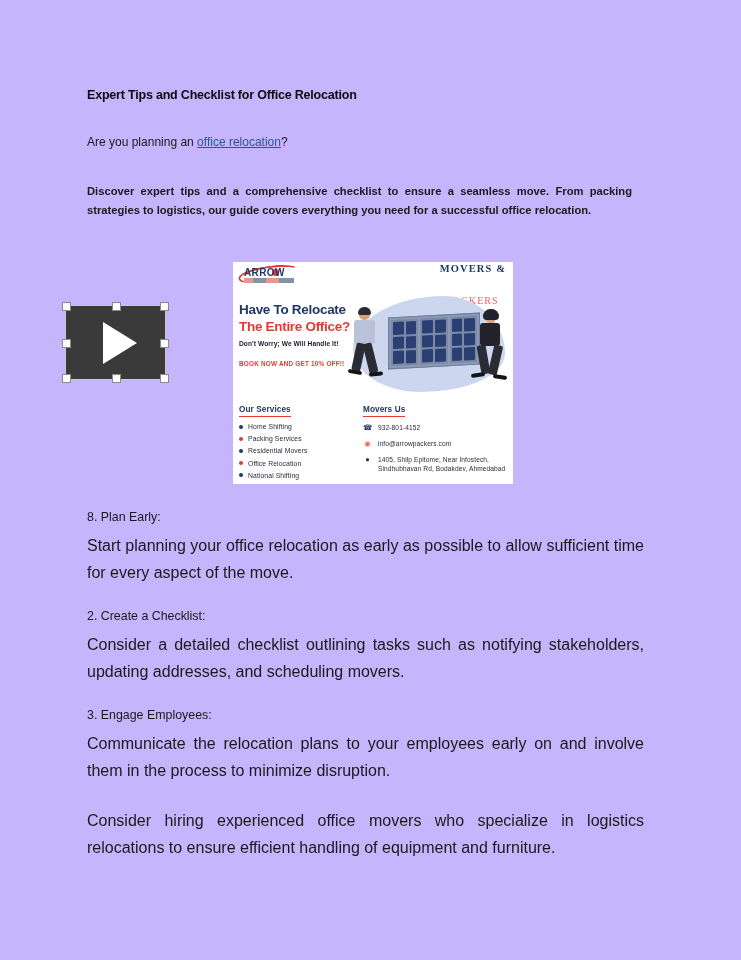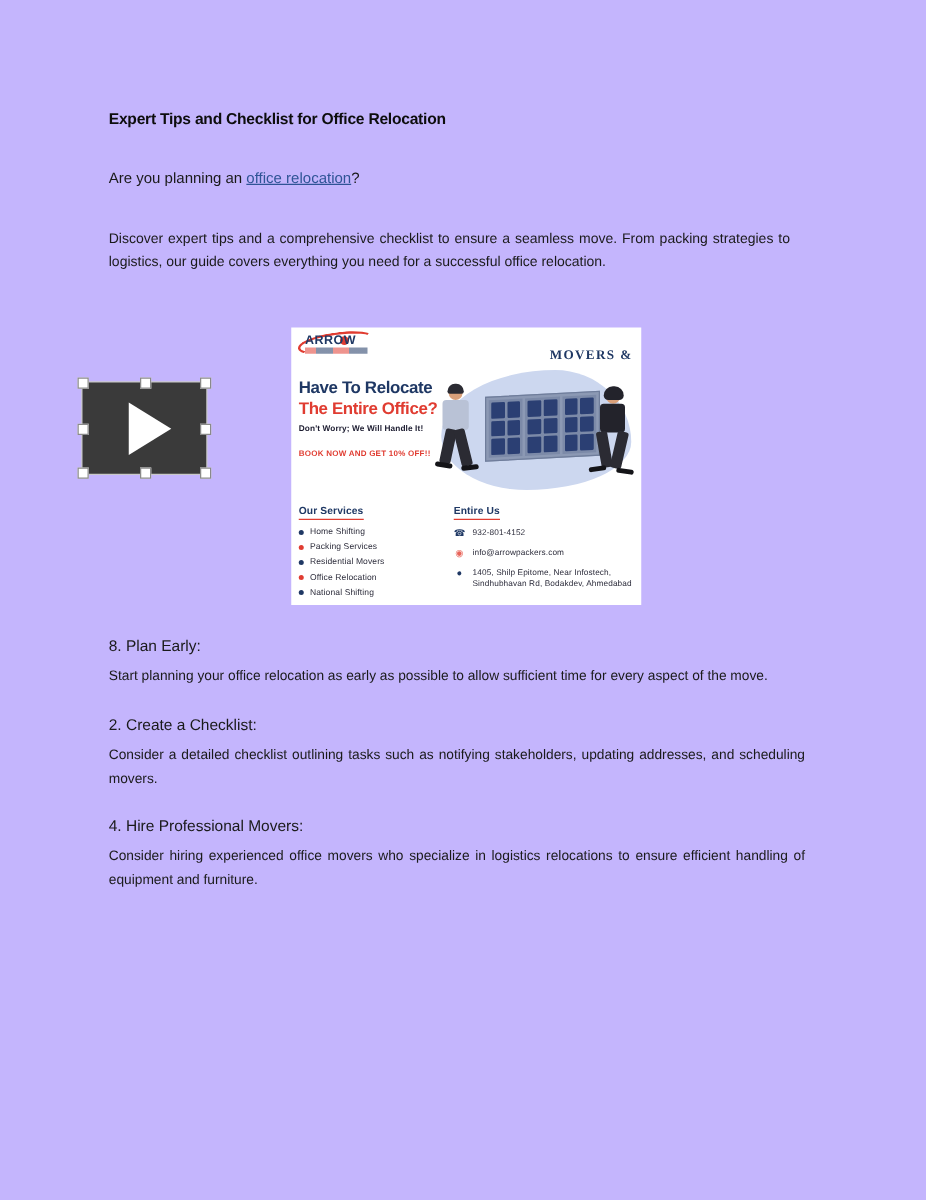--- a/index.html
+++ b/index.html
@@ -51,20 +51,21 @@
     text-decoration: underline;
   }
 
   .intro {
     font-size: 11.2px;
     color: #1a1a1a;
     line-height: 1.72;
     text-align: justify;
     margin: 0;
     width: 545px;
+    font-weight: bold;
   }
 
   
   .media-row {
     position: absolute;
     left: 0;
     top: 248px;
     width: 741px;
     height: 240px;
   }
@@ -155,21 +156,21 @@
   .logo-dot {
     position: absolute;
     left: 34px; top: 4px;
     width: 7px; height: 7px;
     border-radius: 50%;
     background: #e03c31;
   }
 
   .flyer-brand {
     position: absolute;
-    right: 7px; top: 17px;
+    right: 7px; top: 1px;
     text-align: center;
     line-height: 1.15;
   }
   .brand-1 {
     font-family: "Liberation Serif", serif;
     font-size: 10.5px;
     font-weight: bold;
     letter-spacing: 1.1px;
     color: #1f3864;
   }
@@ -322,21 +323,21 @@
     width: 560px;
   }
   .sec { margin-bottom: 22px; }
   .sec-h {
     font-size: 12.4px;
     color: #1a1a1a;
     margin: 0 0 7px 0;
     line-height: 1.2;
   }
   .sec-b {
-    font-size: 11px;
+    font-size: 16px;
     color: #1a1a1a;
     line-height: 1.72;
     text-align: justify;
     margin: 0;
     width: 557px;
   }
 </style>
 </head>
 <body>
 
@@ -452,21 +453,21 @@
           <span class="dot" style="background:#e03c31"></span>
           <span>Office Relocation</span>
         </div>
         <div class="svc-item">
           <span class="dot" style="background:#1f3864"></span>
           <span>National Shifting</span>
         </div>
       </div>
 
       <div class="ctc">
-        <div class="col-head">Entire Us</div>
+        <div class="col-head">Movers Us</div>
         <div class="ctc-item">
           <span class="ci ci-phone">☎</span>
           <span>932-801-4152</span>
         </div>
         <div class="ctc-item">
           <span class="ci ci-mail">◉</span>
           <span>info@arrowpackers.com</span>
         </div>
         <div class="ctc-item">
           <span class="ci ci-pin">●</span>
@@ -480,18 +481,21 @@
   <div class="sections">
     <div class="sec">
       <div class="sec-h">8. Plan Early:</div>
       <p class="sec-b">Start planning  your  office  relocation  as early as possible  to allow  sufficient  time for every aspect of the move.</p>
     </div>
     <div class="sec">
       <div class="sec-h">2. Create a Checklist:</div>
       <p class="sec-b">Consider a detailed checklist  outlining  tasks  such  as notifying  stakeholders, updating  addresses, and scheduling  movers.</p>
     </div>
     <div class="sec">
-      <div class="sec-h">4. Hire Professional Movers:</div>
+      <div class="sec-h">3. Engage Employees:</div>
+      <p class="sec-b">Communicate  the relocation plans to your employees  early on and involve  them  in the process to minimize  disruption.</p>
+    </div>
+    <div class="sec">
       <p class="sec-b">Consider  hiring experienced  office  movers who specialize in logistics  relocations  to ensure efficient handling  of equipment  and furniture.</p>
     </div>
   </div>
 
 </div>
 
 </body></html>

